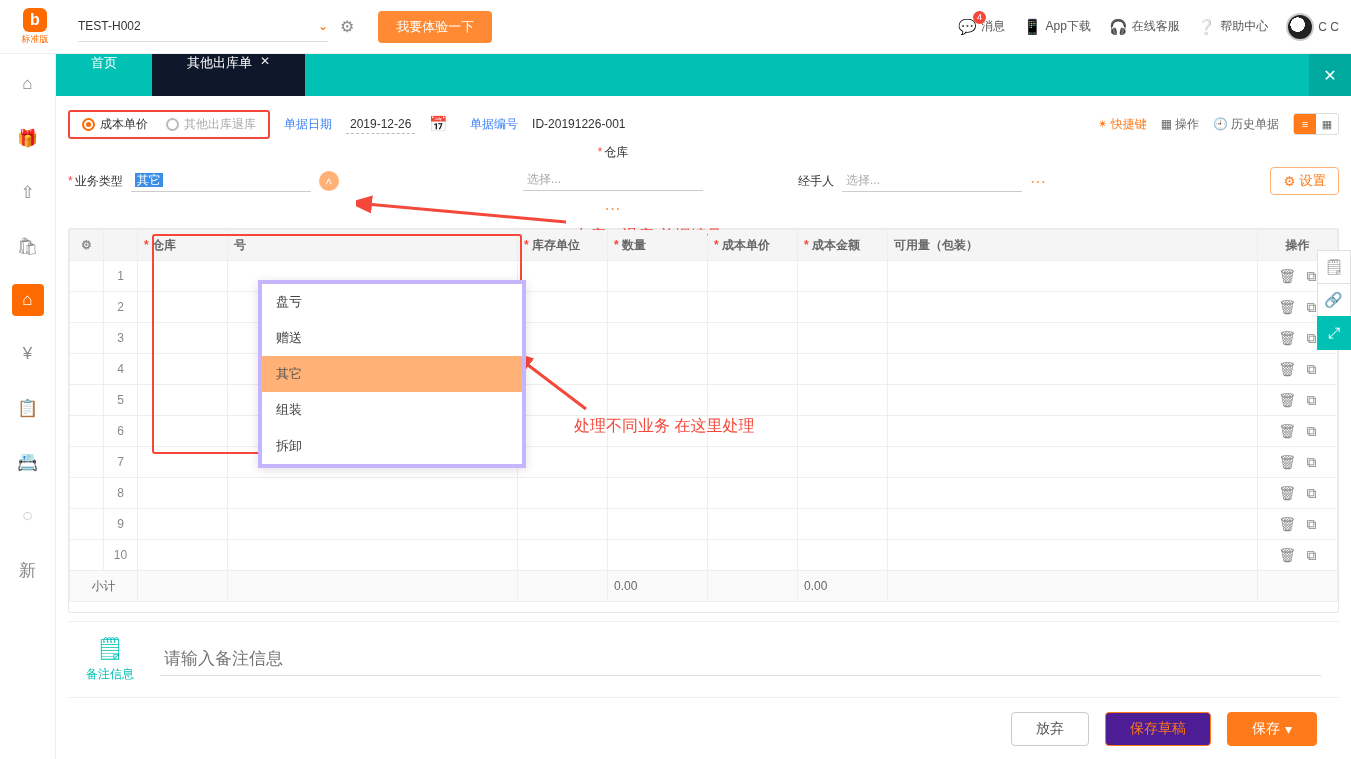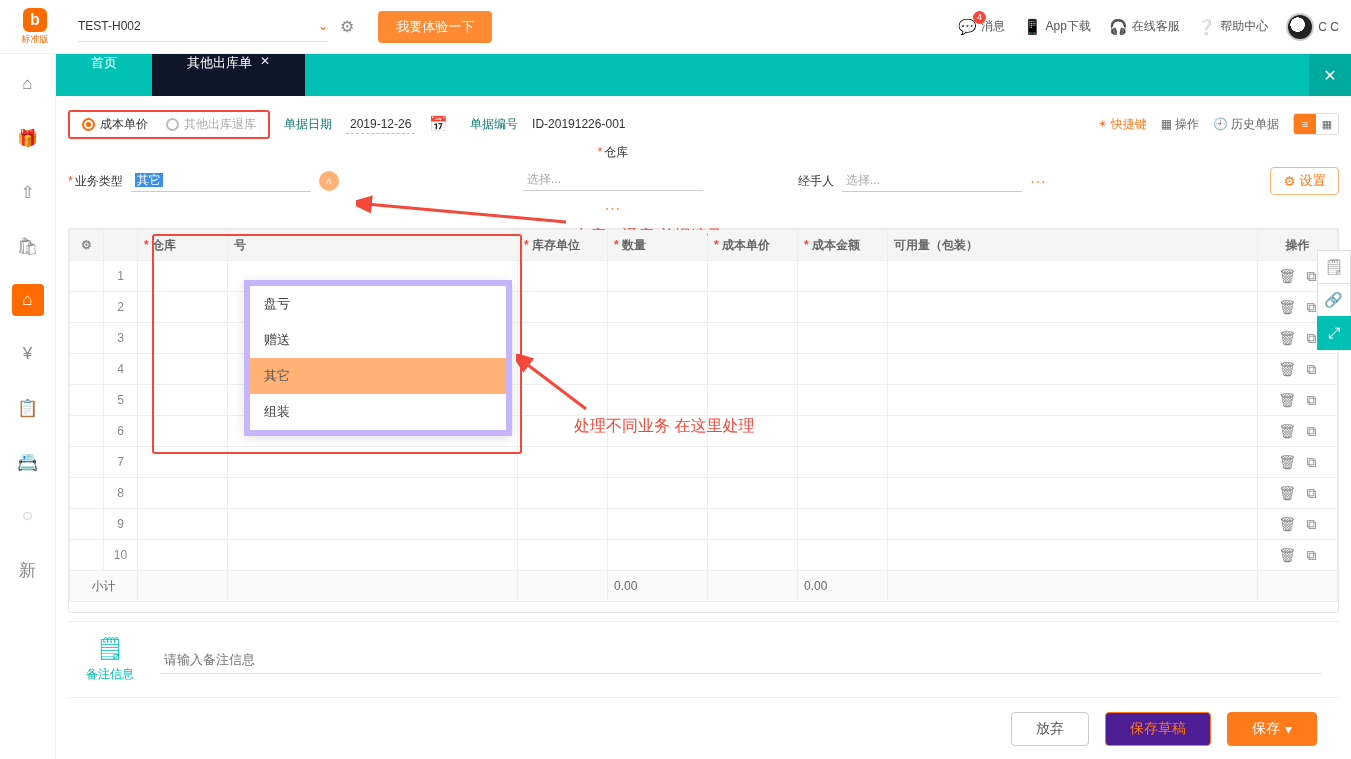--- a/index.html
+++ b/index.html
@@ -40,21 +40,21 @@
 .page { background:#fff; margin:0; padding:10px 12px 0 12px; flex:1; display:flex; flex-direction:column; min-height:0; position:relative;}
 
 
 .row1 { display:flex; align-items:center; height:36px; gap:14px;}
 .radio-box { border:2px solid #f5483b; border-radius:3px; padding:4px 12px; display:flex; align-items:center; gap:18px;}
 .radio { display:flex; align-items:center; gap:5px; cursor:pointer;}
 .radio .dot { width:13px; height:13px; border-radius:50%; border:2px solid #ff6a00; display:inline-block; position:relative;}
 .radio.checked .dot::after{content:'';position:absolute;inset:2px;border-radius:50%;background:#ff6a00;}
 .radio.unchecked .dot{border-color:#bbb;}
 .radio.unchecked span{color:#aaa;}
-.meta-label{color:#0f766e;}
+.meta-label{color:#3b82f6;}
 .meta-val{color:#333; border-bottom:1px dashed #bbb; padding:2px 4px;}
 .cal-icon{color:#ff9a4d;font-size:15px;}
 .right-tools{margin-left:auto;display:flex;align-items:center;gap:14px;color:#666;}
 .right-tools .tool{display:flex;align-items:center;gap:3px;cursor:pointer;}
 .right-tools .tool.accent{color:#ff7a1a;}
 .view-toggle{display:flex;border:1px solid #ddd;border-radius:3px;overflow:hidden;}
 .view-toggle span{width:22px;height:20px;display:flex;align-items:center;justify-content:center;font-size:11px;cursor:pointer;}
 .view-toggle span.active{background:#ff7a1a;color:#fff;}
 .annot-text { position:absolute; color:#f5483b; font-size:16px; pointer-events:none;}
 
@@ -66,42 +66,42 @@
 .field-input.sel { color:#aaa;}
 .field-input .highlight{background:#3a8ee6;color:#fff;padding:0 2px;}
 .chev-up{width:20px;height:20px;border-radius:50%;background:#ffb176;color:#fff;display:inline-flex;align-items:center;justify-content:center;font-size:11px;}
 .dots{color:#ff9a4d;font-size:16px;letter-spacing:1px;cursor:pointer;}
 .settings-btn{margin-left:auto;border:1px solid #ffb176;color:#ff7a1a;background:#fff;border-radius:4px;height:28px;padding:0 12px;display:flex;align-items:center;gap:4px;cursor:pointer;}
 
 
 .redbox { position:absolute; border:2px solid #f5483b; border-radius:3px; left:96px; top:138px; width:370px; height:220px; pointer-events:none; z-index:5;}
 
 
-.dropdown { position:absolute; left:188px; top:184px; width:268px; background:#fff; border:6px solid #c4b5fd; box-shadow:0 2px 10px rgba(0,0,0,.12); z-index:6;}
+.dropdown { position:absolute; left:202px; top:184px; width:268px; background:#fff; border:4px solid #c4b5fd; box-shadow:0 2px 10px rgba(0,0,0,.12); z-index:6;}
 .dropdown .opt { padding:9px 14px; font-size:13px; color:#444; cursor:pointer;}
 .dropdown .opt.selected { background:#ffb176; color:#555;}
 
 
 .tbl-wrap{flex:1; overflow:auto; border:1px solid #e8e8e8; border-radius:2px; margin-top:2px; min-height:0;}
 table{border-collapse:collapse;width:100%; table-layout:fixed;}
 th,td{border:1px solid #eee;height:31px;padding:0 6px;font-size:12px;text-align:left;color:#555;}
 thead th{background:#f5f5f5;color:#666;position:sticky;top:0;}
 th.req-h::before{content:"* ";color:#f5483b;}
 .idx{width:34px;text-align:center;color:#888;}
 .gearcell{width:34px;text-align:center;color:#888;}
 .opcol{width:80px;text-align:center;}
 .op-icons{display:flex;gap:10px;justify-content:center;color:#888;font-size:14px;}
 tr.subtotal td{background:#fafafa;color:#666;}
 tr.subtotal .lab{text-align:center;}
 
 
 .remark-box{background:#fff;border-top:1px solid #eee;margin-top:8px;padding:14px 18px;display:flex;align-items:center;gap:26px;}
 .remark-label{display:flex;flex-direction:column;align-items:center;gap:4px;color:#00c1b4;}
 .remark-label .ricon{font-size:22px;}
-.remark-input{flex:1;border:none;border-bottom:1px solid #ddd;padding:6px 4px;color:#999;font-size:13px;}
+.remark-input{flex:1;border:none;border-bottom:1px solid #ddd;padding:6px 4px;color:#999;font-size:17px;}
 
 
 .footer{height:62px;display:flex;align-items:center;justify-content:flex-end;gap:16px;padding:0 22px;background:#fff;border-top:1px solid #eee;}
 .btn{height:34px;padding:4px 24px;border-radius:4px;font-size:14px;cursor:pointer;display:flex;align-items:center;gap:5px;}
 .btn.ghost{background:#fff;border:1px solid #ccc;color:#555;}
 .btn.outline{background:#4c1d95;border:1px solid #ff7a1a;color:#ff7a1a;}
 .btn.primary{background:#ff7a1a;border:1px solid #ff7a1a;color:#fff;}
 
 
 .float-right{position:fixed;right:0;top:250px;display:flex;flex-direction:column;}
@@ -258,20 +258,21 @@
           </defs>
         <line x1="70" y1="55" x2="8" y2="8" stroke="#f5483b" stroke-width="3" marker-end="url(#ah2)"></line>
       </svg>
       <div class="annot-text" style="left:518px;top:320px;">处理不同业务 在这里处理</div>
 
       <div class="dropdown">
         <div class="opt">盘亏</div>
         <div class="opt">赠送</div>
         <div class="opt selected">其它</div>
         <div class="opt">组装</div>
+        <div class="opt">拆卸</div>
       </div>
 
       <div class="tbl-wrap">
         <table>
           <colgroup>
             <col style="width:34px">
               <col style="width:34px">
               <col style="width:90px">
               <col style="width:290px">
             <col style="width:90px">

